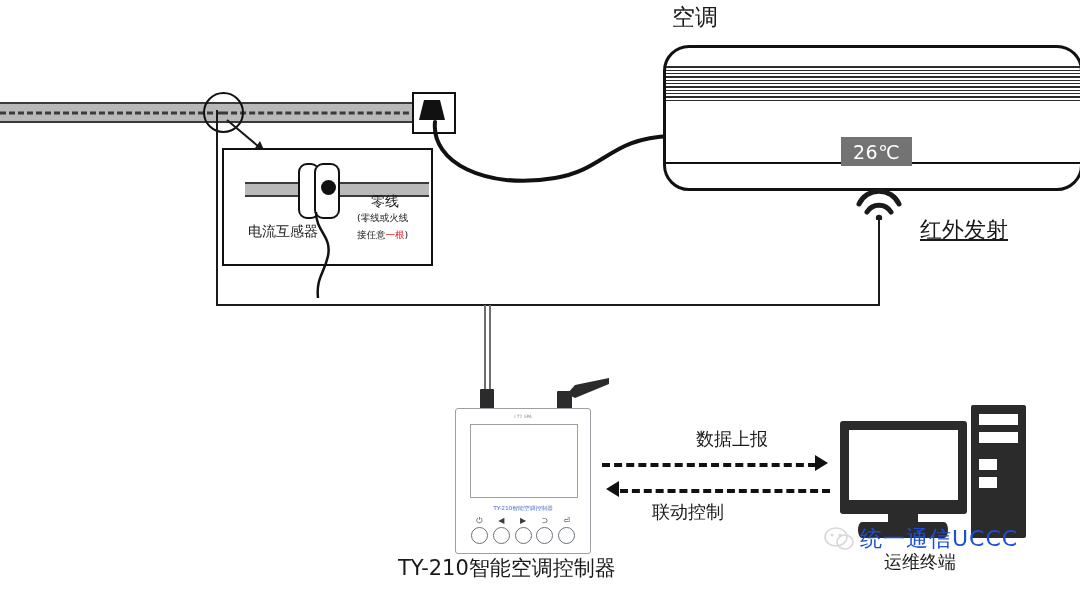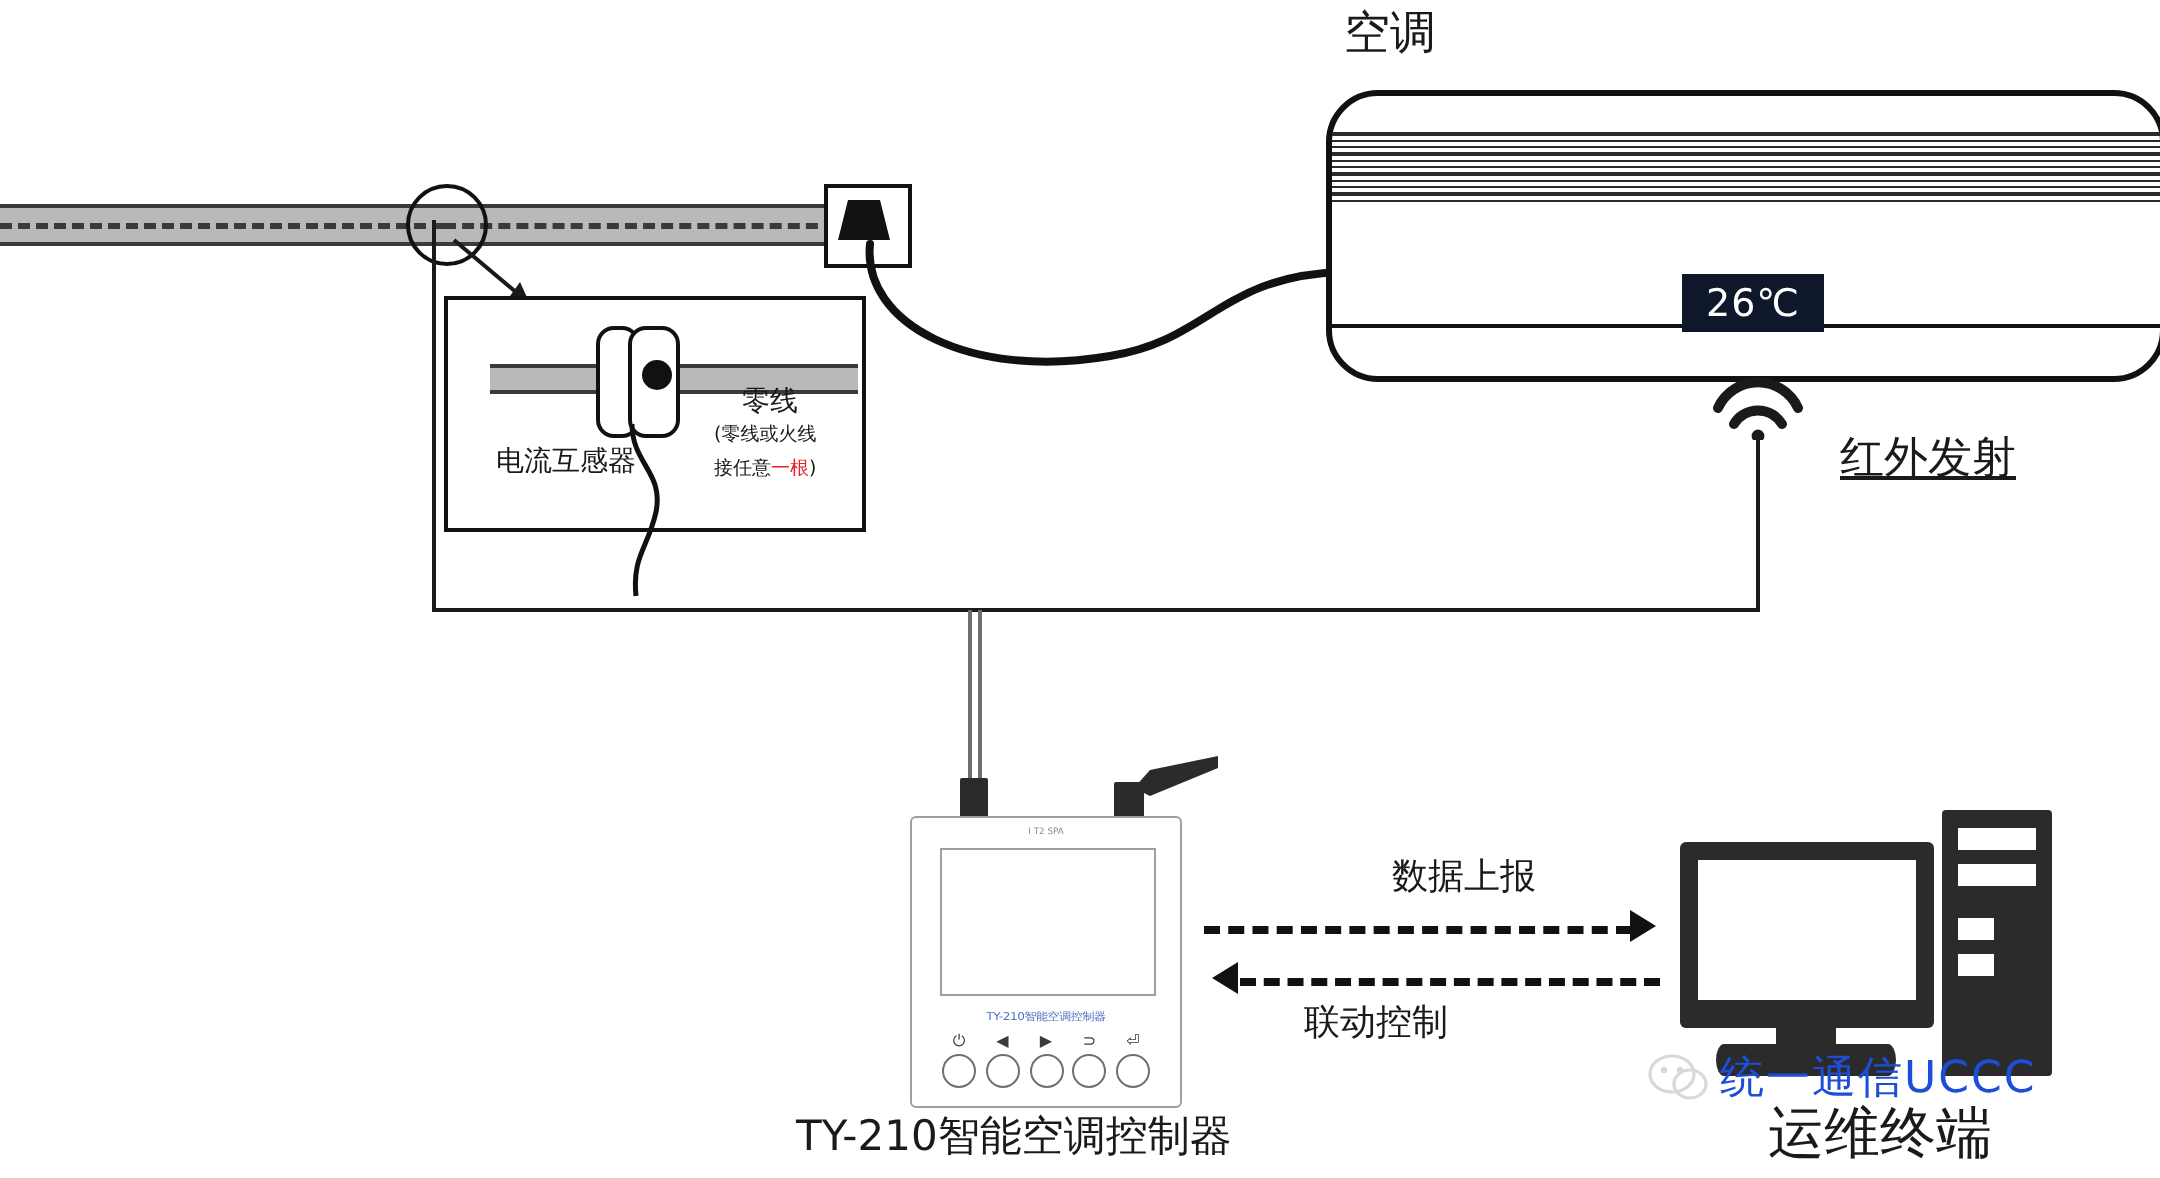--- a/index.html
+++ b/index.html
@@ -31,21 +31,21 @@
 
   
   .socket{position:absolute;border:2px solid #111;background:#fff;}
 
   
   .ac-body{position:absolute;border:3.5px solid #111;border-radius:26px;background:#fff;}
   .ac-grille{position:absolute;left:0;right:0;overflow:hidden;}
   .ac-grille i{display:block;height:1px;background:#2b2b2b;margin-bottom:2px;}
   .ac-grille i.thick{height:2px;}
   .ac-split{position:absolute;height:2px;background:#111;}
-  .temp-box{position:absolute;background:#0f172a;display:flex;align-items:center;justify-content:center;}
+  .temp-box{position:absolute;background:#737373;display:flex;align-items:center;justify-content:center;}
   .temp-box span{color:#fff;font-size:19px;letter-spacing:.5px;}
 
   
   .ctrl-body{position:absolute;border:1.6px solid #9aa0a6;background:#fff;border-radius:3px;}
   .ctrl-screen{position:absolute;border:1.4px solid #9aa0a6;background:#fff;}
   .ctrl-brand{position:absolute;width:100%;text-align:center;color:#4f6fbf;font-size:6px;
                letter-spacing:-.2px;transform:scaleY(.9);}
   .ctrl-micro{position:absolute;width:100%;text-align:center;color:#8a8f94;font-size:4.4px;}
   .btn-row{position:absolute;display:flex;justify-content:space-between;align-items:flex-end;}
   .btn{width:15px;height:15px;border:1.5px solid #6b7177;border-radius:50%;background:#fff;position:relative;}
@@ -68,21 +68,21 @@
 
   
   .wm-bl{position:absolute;font-size:26px;font-weight:bold;color:#fff;
          -webkit-text-stroke:1.6px #1a1a1a;letter-spacing:1px;}
   .wm-br{position:absolute;font-size:22px;color:#1d4ed8;letter-spacing:1px;display:flex;align-items:center;gap:6px;}
 
   .t-ac{font-size:23px;}
   .t-ir{font-size:22px;text-decoration:underline;}
   .t-ctrl{font-size:21px;}
   .t-up{font-size:18px;}
-  .t-term{font-size:28px;}
+  .t-term{font-size:18px;}
   .t-ins{font-size:14px;}
   .t-ins-s{font-size:9.5px;}
   .red{color:#e8202a;}
 </style>
 </head>
 <body>
 
 <div class="stage">
 
   <div class="mains" style="left:0;top:102px;width:222px;height:17px;"></div>

